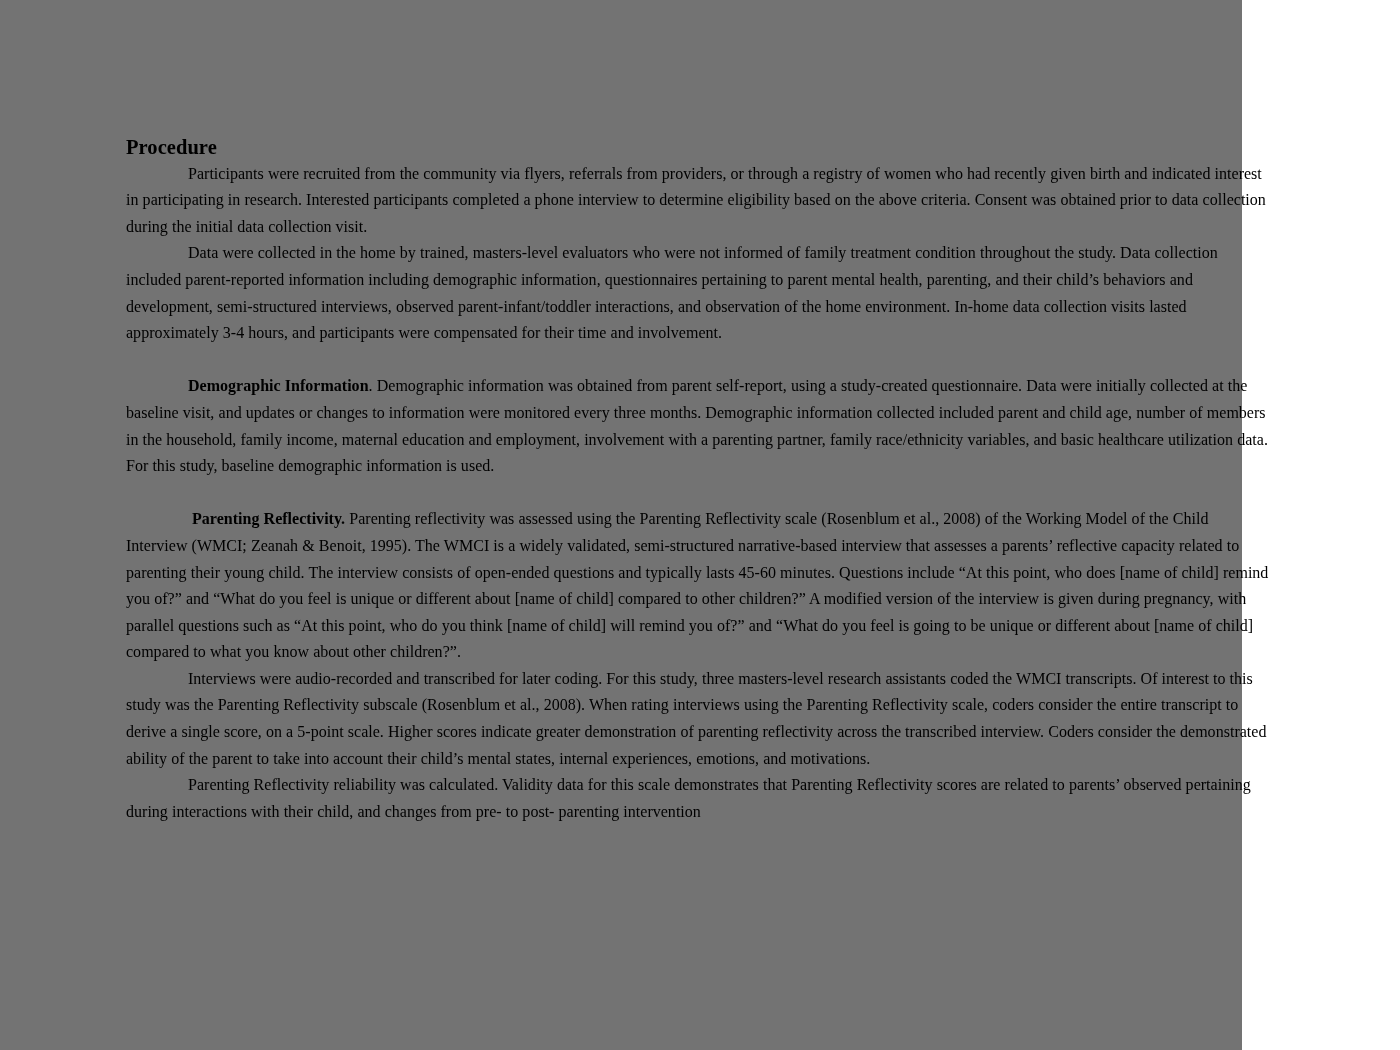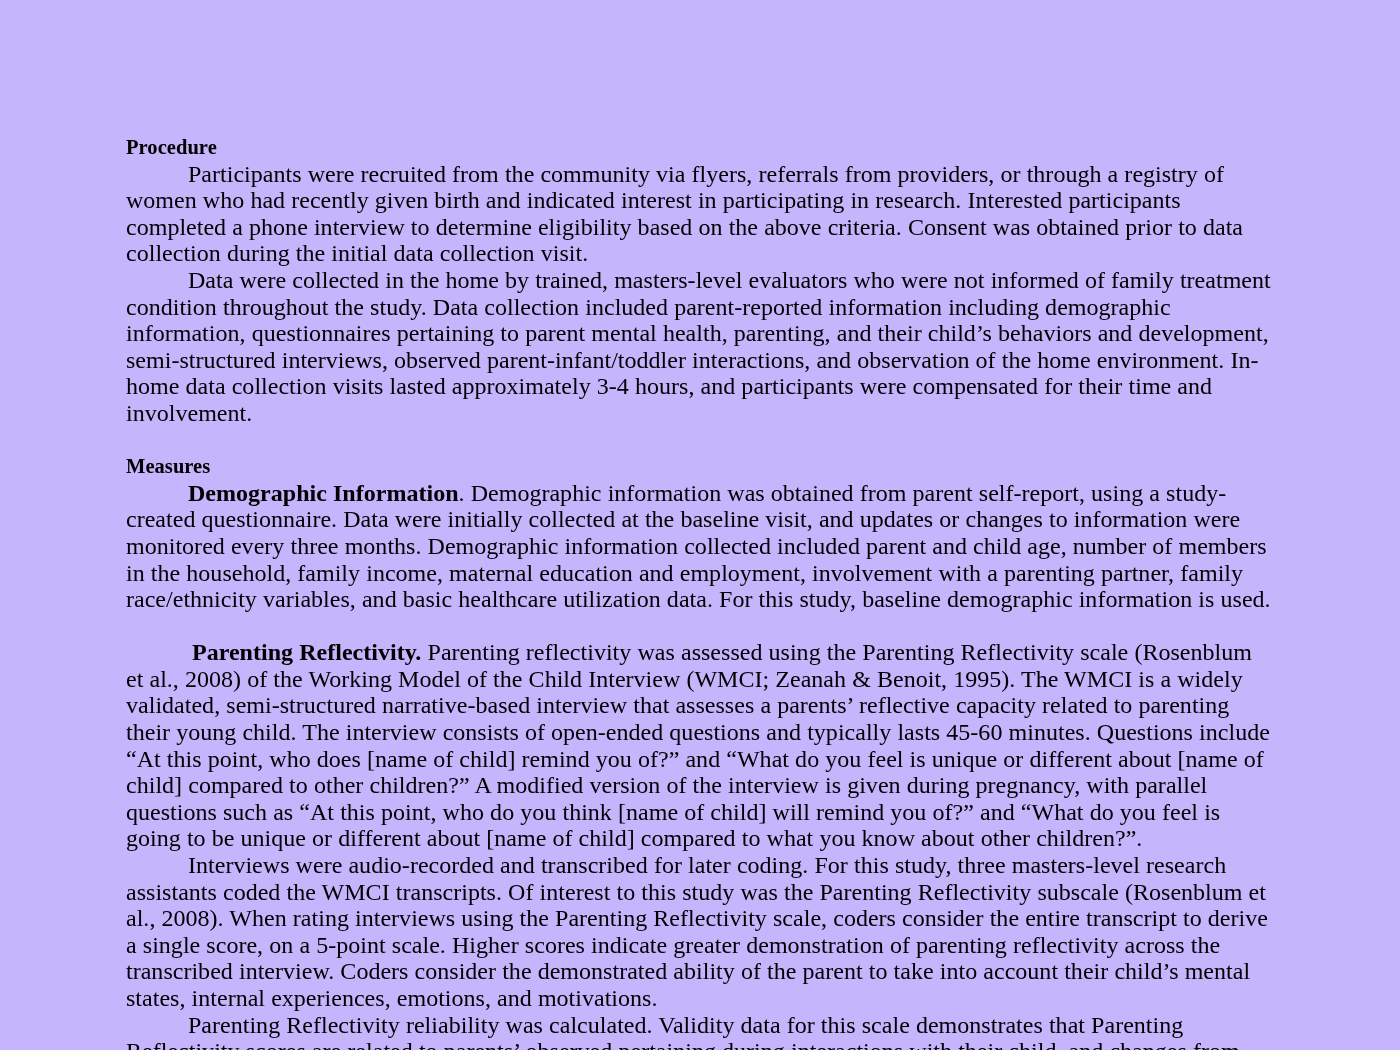--- a/index.html
+++ b/index.html
@@ -11,41 +11,41 @@
   body {
     width: 1400px;
     height: 1050px;
     overflow: hidden;
     font-family: "Liberation Serif", "DejaVu Serif", serif;
     color: #000000;
     -webkit-font-smoothing: antialiased;
   }
   .page {
     position: relative;
-    width: 1400px;
+    width: 1242px;
     height: 1050px;
-    background: #c4b5fd;
+    background: #737373;
     box-sizing: border-box;
   }
   .content {
     position: absolute;
     left: 126px;
     top: 134px;
     width: 1146px;
   }
   .heading {
     font-weight: bold;
     font-size: 20.5px;
     line-height: 26.6px;
     margin: 0;
     text-align: left;
     letter-spacing: 0.05px;
   }
   .para {
-    font-size: 24px;
+    font-size: 16px;
     line-height: 26.6px;
     margin: 0;
     text-align: left;
     letter-spacing: 0.02px;
     word-spacing: 0.1px;
   }
   .para .ind {
     display: inline-block;
     width: 62px;
   }
@@ -70,21 +70,20 @@
   <div class="content">
 
     <h2 class="heading">Procedure</h2>
 
     <p class="para"><span class="ind"></span><span>Participants were recruited from the community via flyers, referrals from providers, or through a registry of women who had recently given birth and indicated interest in participating in research. Interested participants completed a phone interview to determine eligibility based on the above criteria. Consent was obtained prior to data collection during the initial data collection visit.</span></p>
 
     <p class="para"><span class="ind"></span><span>Data were collected in the home by trained, masters-level evaluators who were not informed of family treatment condition throughout the study. Data collection included parent-reported information including demographic information, questionnaires pertaining to parent mental health, parenting, and their child’s behaviors and development, semi-structured interviews, observed parent-infant/toddler interactions, and observation of the home environment. In-home data collection visits lasted approximately 3-4 hours, and participants were compensated for their time and involvement.</span></p>
 
     <div class="spacer"></div>
 
-    <h2 class="heading">Measures</h2>
 
     <p class="para"><span class="ind"></span><span class="runin">Demographic Information</span><span>. </span><span>Demographic information was obtained from parent self-report, using a study-created questionnaire. Data were initially collected at the baseline visit, and updates or changes to information were monitored every three months. Demographic information collected included parent and child age, number of members in the household, family income, maternal education and employment, involvement with a parenting partner, family race/ethnicity variables, and basic healthcare utilization data. For this study, baseline demographic information is used.</span></p>
 
     <div class="spacer-sm"></div>
 
     <p class="para"><span class="ind-wide"></span><span class="runin">Parenting Reflectivity.</span><span>  </span><span>Parenting reflectivity was assessed using the Parenting Reflectivity scale (Rosenblum et al., 2008) of the Working Model of the Child Interview (WMCI; Zeanah &amp; Benoit, 1995). The WMCI is a widely validated, semi-structured narrative-based interview that assesses a parents’ reflective capacity related to parenting their young child. The interview consists of open-ended questions and typically lasts 45-60 minutes. Questions include “At this point, who does [name of child] remind you of?” and “What do you feel is unique or different about [name of child] compared to other children?” A modified version of the interview is given during pregnancy, with parallel questions such as  “At this point, who do you think [name of child] will remind you of?” and “What do you feel is going to be unique or different about [name of child] compared to what you know about other children?”.</span></p>
 
     <p class="para"><span class="ind"></span><span>Interviews were audio-recorded and transcribed for later coding. For this study, three masters-level research assistants coded the WMCI transcripts. Of interest to this study was the Parenting Reflectivity subscale (Rosenblum et al., 2008). When rating interviews using the Parenting Reflectivity scale, coders consider the entire transcript to derive a single score, on a 5-point scale. Higher scores indicate greater demonstration of parenting reflectivity across the transcribed interview. Coders consider the demonstrated ability of the parent to take into account their child’s mental states, internal experiences, emotions, and motivations.</span></p>
 
     <p class="para"><span class="ind"></span><span>Parenting Reflectivity reliability was calculated. Validity data for this scale demonstrates that Parenting Reflectivity scores are related to parents’ observed pertaining during interactions with their child, and changes from pre- to post- parenting intervention</span></p>

